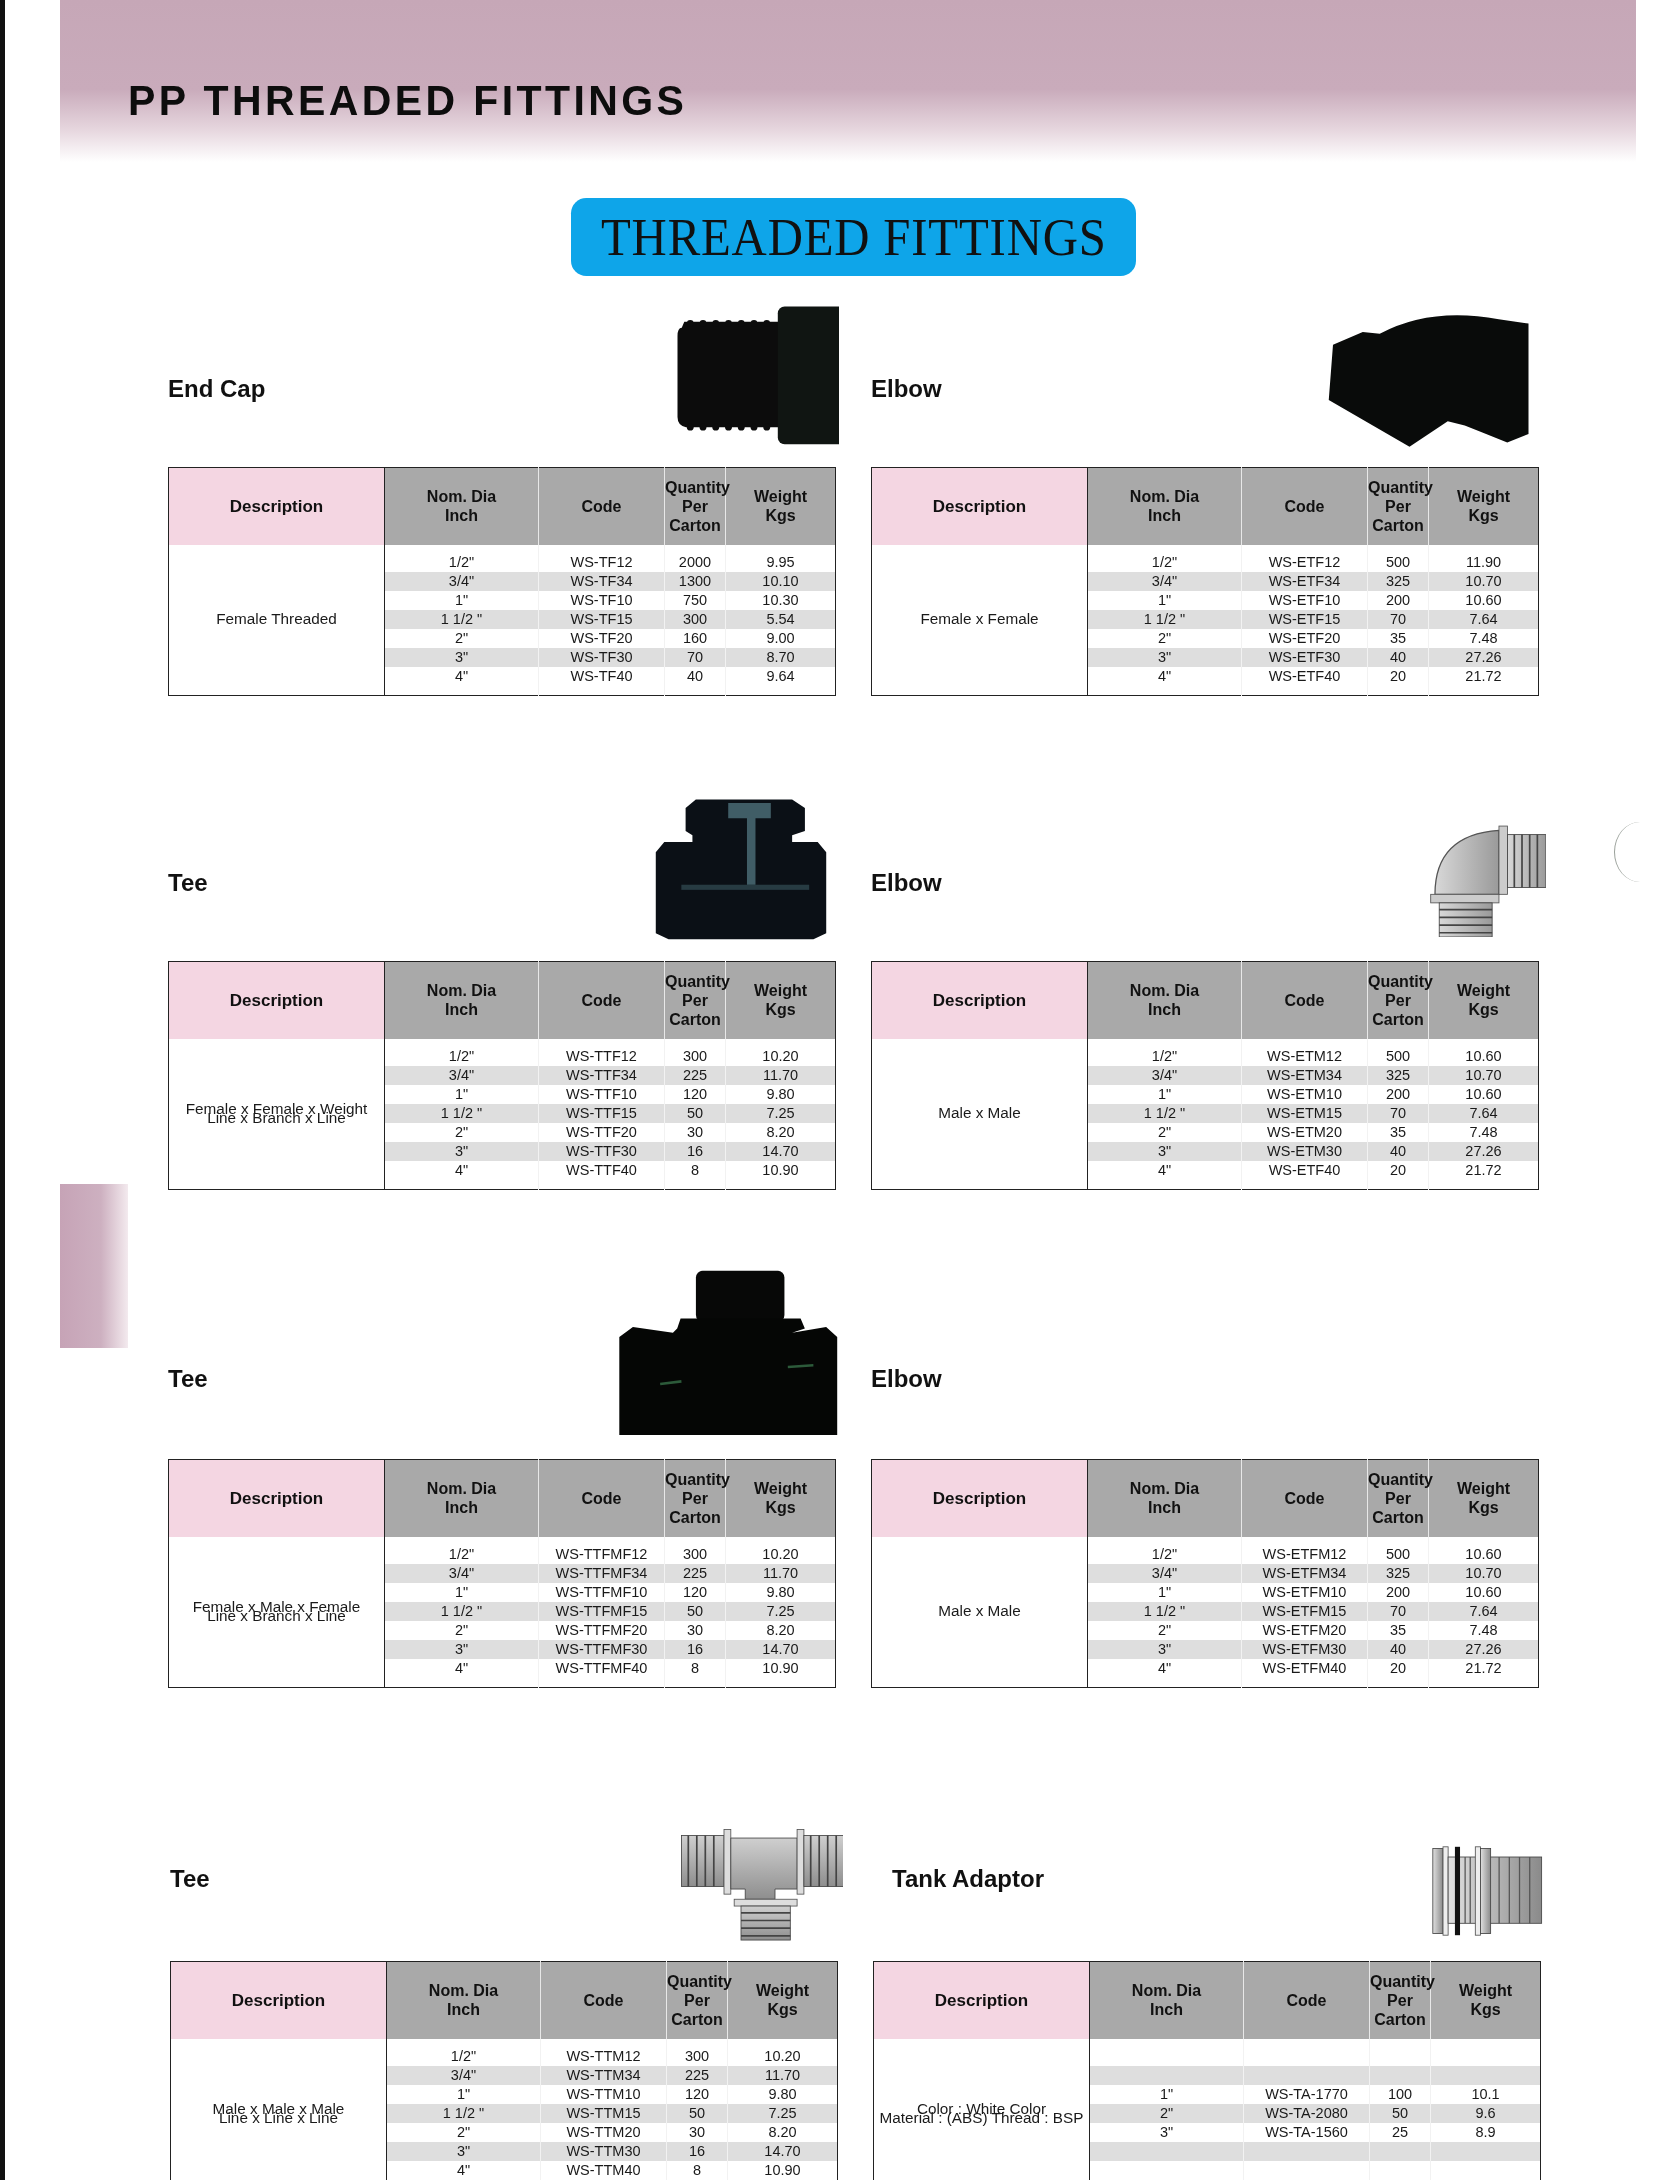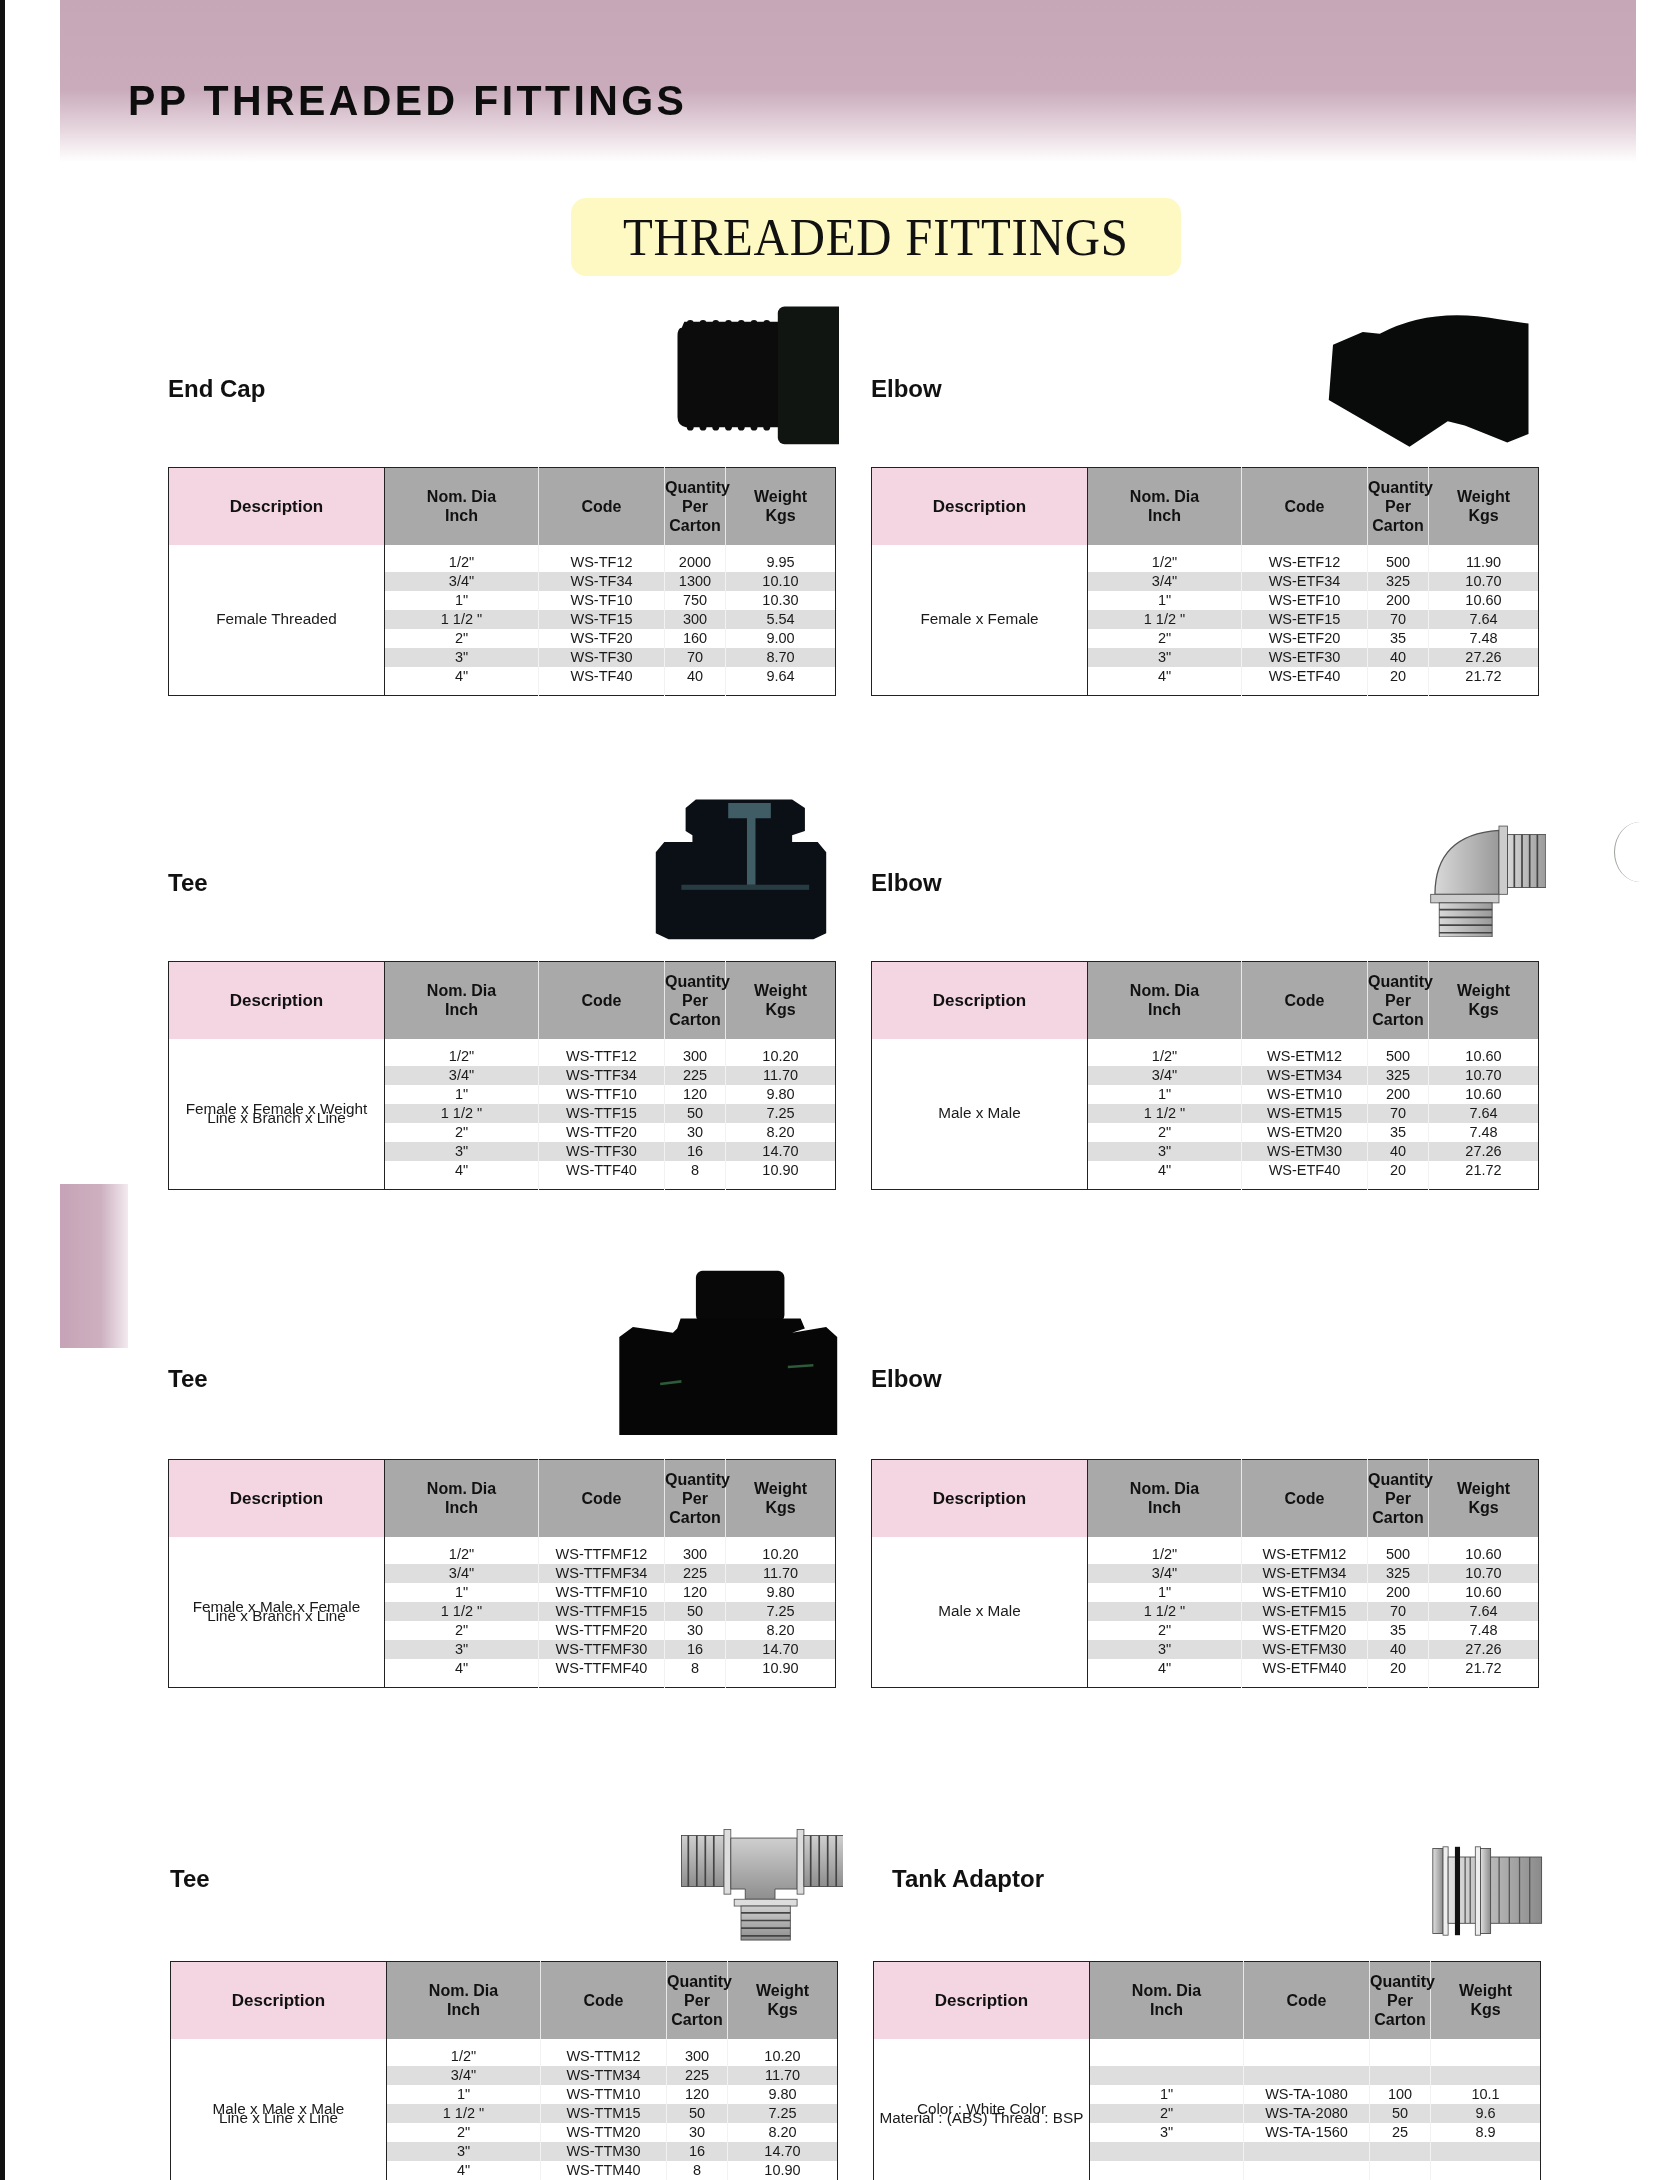--- a/index.html
+++ b/index.html
@@ -14,22 +14,22 @@
     position:absolute; left:60px; top:0; width:1576px; height:162px;
     background:linear-gradient(to bottom, #c6a7b7 0%, #c9abbb 55%, #e6d6de 80%, #ffffff 100%);
   }
   .page-title {
     position:absolute; left:128px; top:77px;
     font-family:"Liberation Sans", sans-serif; font-weight:bold;
     font-size:41px; letter-spacing:3.4px; color:#0d0d0d;
     transform:scaleY(1.05);
   }
   .section-pill {
-    position:absolute; left:571px; top:198px; width:610px; height:78px;
-    background:#fef9c3; border-radius:15.3px;
+    position:absolute; left:571px; top:198px; width:565px; height:78px;
+    background:#0ea5e9; border-radius:15.3px;
     display:flex; align-items:center; justify-content:center;
   }
   .section-pill span {
     font-family:"Liberation Serif", serif; font-size:53px; color:#111;
     transform:scaleX(0.92); letter-spacing:0.9px;
   }
   .side-tab {
     position:absolute; left:60px; top:1184px; width:68px; height:164px;
     background:linear-gradient(to right, #c6a3b6 0%, #cdb0c0 60%, #f3eaee 100%);
   }
@@ -764,21 +764,21 @@
       <td></td>
         </tr>
         <tr class="alt">
       <td></td>
       <td></td>
       <td></td>
       <td></td>
         </tr>
         <tr>
       <td>1"</td>
-      <td>WS-TA-1080</td>
+      <td>WS-TA-1770</td>
       <td>100</td>
       <td>10.1</td>
         </tr>
         <tr class="alt">
       <td>2"</td>
       <td>WS-TA-2080</td>
       <td>50</td>
       <td>9.6</td>
         </tr>
         <tr>

